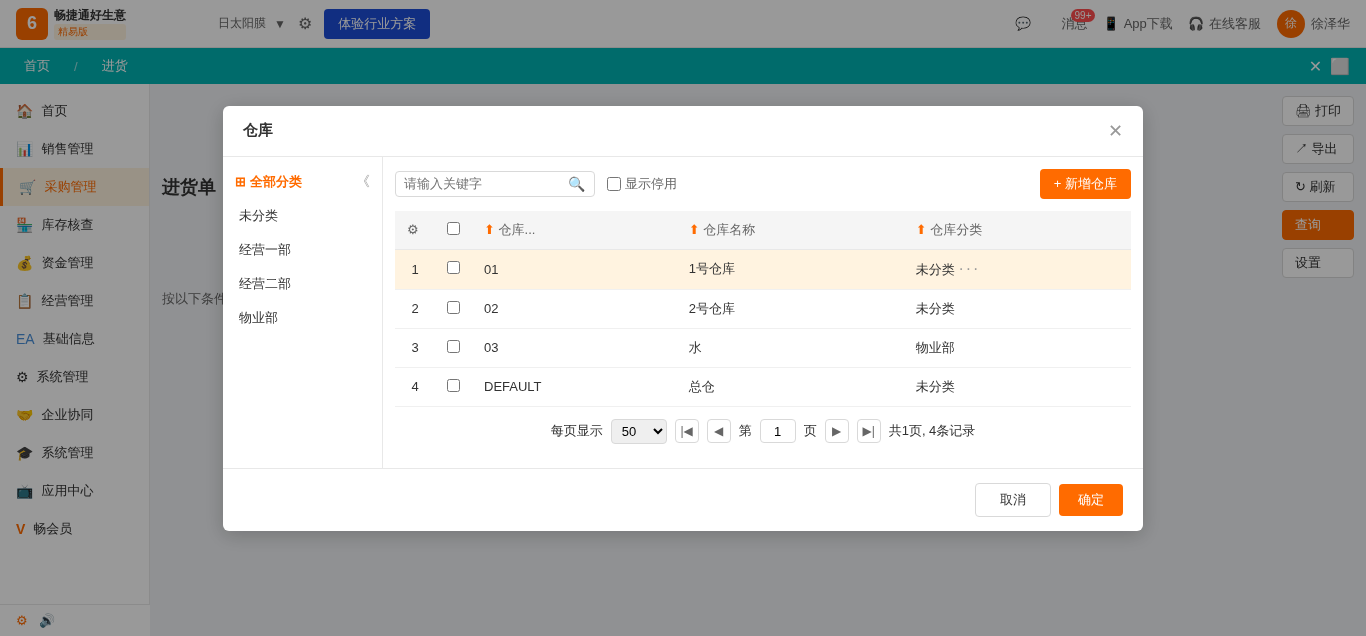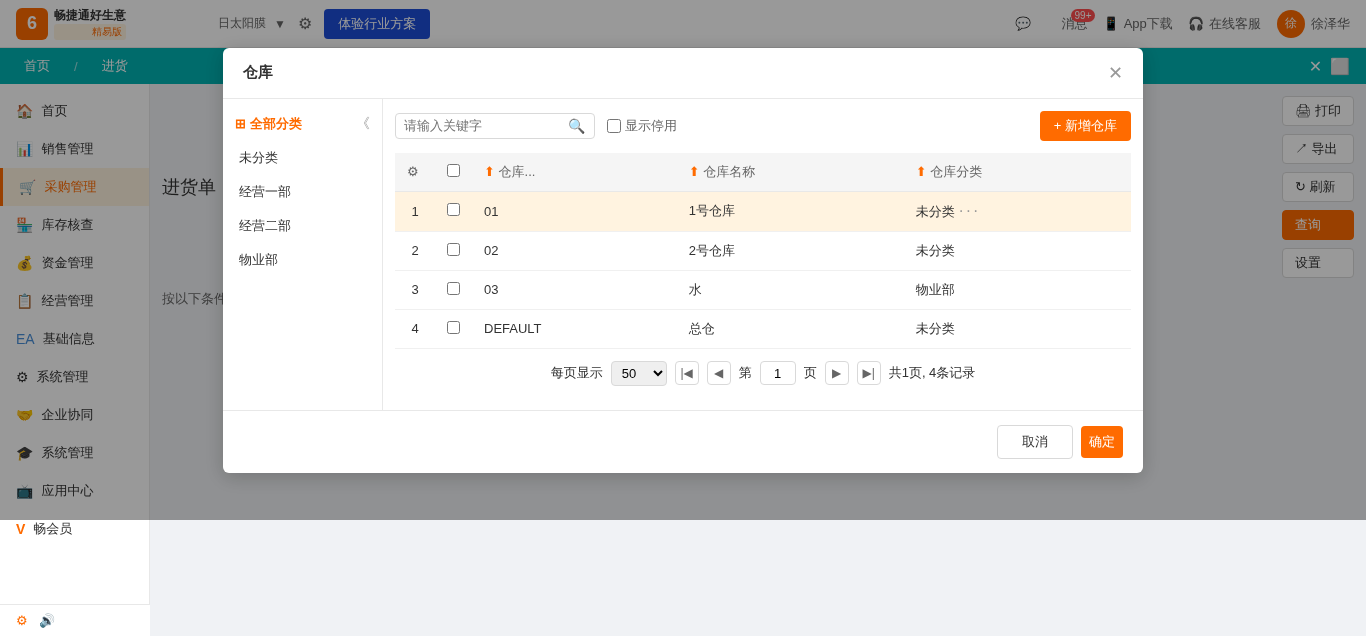--- a/index.html
+++ b/index.html
@@ -6,21 +6,21 @@
     body { font-family: 'Microsoft YaHei', Arial, sans-serif; font-size: 13px; background: #f0f2f5; overflow: hidden; width: 1366px; height: 636px; }
 
     
     .top-header {
       display: flex; align-items: center; height: 48px;
       background: #fff; border-bottom: 1px solid #e8e8e8;
       padding: 0 16px; gap: 12px;
     }
     .logo-area { display: flex; align-items: center; gap: 6px; width: 150px; }
     .logo-icon { width: 32px; height: 32px; background: #ff6b00; border-radius: 6px; display: flex; align-items: center; justify-content: center; color: white; font-size: 18px; font-weight: bold; }
-    .logo-badge { font-size: 10px; color: #ff6b00; background: #fff3e0; border-radius: 3px; padding: 1px 4px; text-align: right; }
+    .logo-badge { font-size: 10px; color: #ff6b00; background: #fff3e0; border-radius: 3px; padding: 1px 4px; }
     .store-selector { display: flex; align-items: center; gap: 8px; color: #333; cursor: pointer; font-size: 12px; margin-left: 40px; }
     .store-selector span { color: #666; }
     .header-btn { background: #1d4ed8; color: white; border: none; border-radius: 4px; padding: 6px 14px; cursor: pointer; font-size: 13px; }
     .header-right { margin-left: auto; display: flex; align-items: center; gap: 16px; color: #666; font-size: 13px; }
     .badge-wrap { position: relative; display: inline-block; }
     .badge { background: #ff4d4f; color: white; font-size: 10px; border-radius: 8px; padding: 1px 4px; position: absolute; top: -6px; right: -8px; }
     .gear-icon { cursor: pointer; color: #666; font-size: 16px; }
     .avatar { width: 28px; height: 28px; border-radius: 50%; background: #ff6b00; color: white; display: flex; align-items: center; justify-content: center; font-size: 12px; }
 
     
@@ -45,21 +45,21 @@
       padding: 10px 16px; cursor: pointer; color: #333; font-size: 13px;
     }
     .sidebar-item.active { background: #fff3e0; color: #ff6b00; border-left: 3px solid #ff6b00; }
     .sidebar-icon { font-size: 14px; }
 
     
     .content { flex: 1; padding: 12px; overflow: hidden; position: relative; }
 
     
     .overlay {
-      position: fixed; top: 0; left: 0; width: 1366px; height: 520px;
+      position: fixed; top: 0; left: 0; width: 1366px; height: 636px;
       background: rgba(0,0,0,0.4); z-index: 100;
       display: flex; align-items: center; justify-content: center;
     }
 
     
     .modal {
       background: white; border-radius: 6px; width: 920px; max-height: 560px;
       display: flex; flex-direction: column; box-shadow: 0 4px 20px rgba(0,0,0,0.2);
     }
     .modal-header {
@@ -145,26 +145,26 @@
     .modal-footer {
       display: flex; align-items: center; justify-content: flex-end;
       padding: 14px 20px; border-top: 1px solid #e8e8e8; gap: 8px;
     }
     .cancel-btn {
       background: white; border: 1px solid #d9d9d9; border-radius: 4px;
       padding: 7px 24px; cursor: pointer; font-size: 13px; color: #333;
     }
     .confirm-btn {
       background: #ff6b00; color: white; border: none; border-radius: 4px;
-      padding: 7px 8px; cursor: pointer; font-size: 13px;
+      padding: 7px 19px; cursor: pointer; font-size: 13px;
     }
 
     
     .page-header { display: flex; align-items: center; justify-content: space-between; margin-bottom: 12px; }
-    .page-title { font-size: 18px; font-weight: normal; color: #333; }
+    .page-title { font-size: 18px; font-weight: bold; color: #333; }
     .page-actions { display: flex; gap: 8px; flex-direction: column; }
     .action-btn {
       border: 1px solid #d9d9d9; background: white; border-radius: 4px;
       padding: 5px 12px; cursor: pointer; font-size: 13px; color: #333;
       display: flex; align-items: center; gap: 4px;
     }
     .action-btn.primary { background: #ff6b00; color: white; border-color: #ff6b00; }
   </style>
 </head>
 <body>

